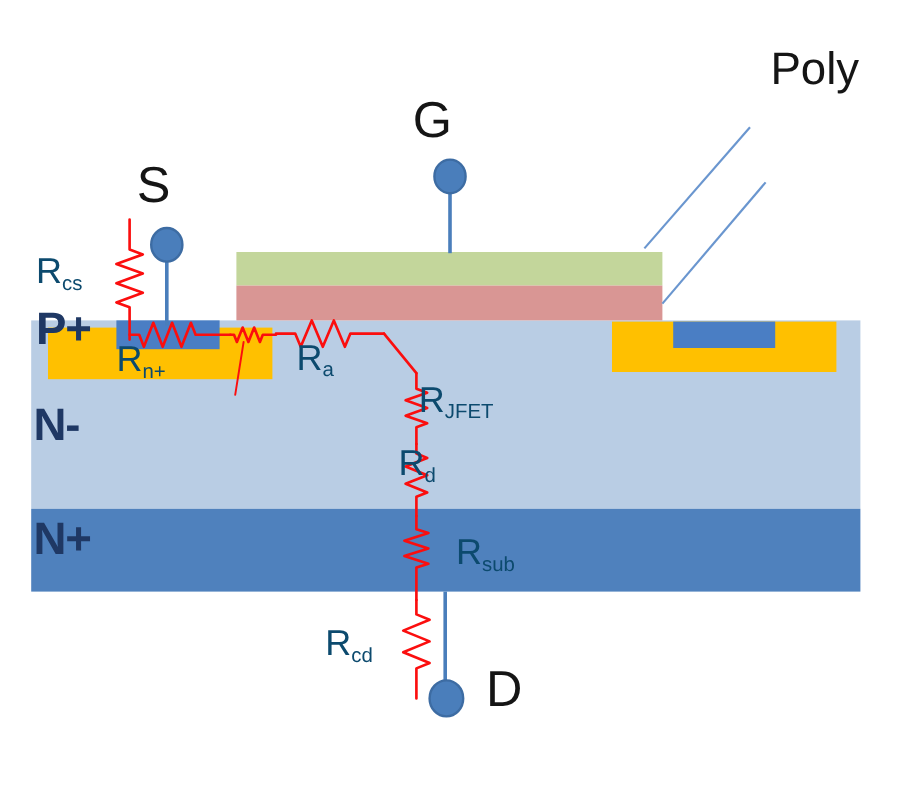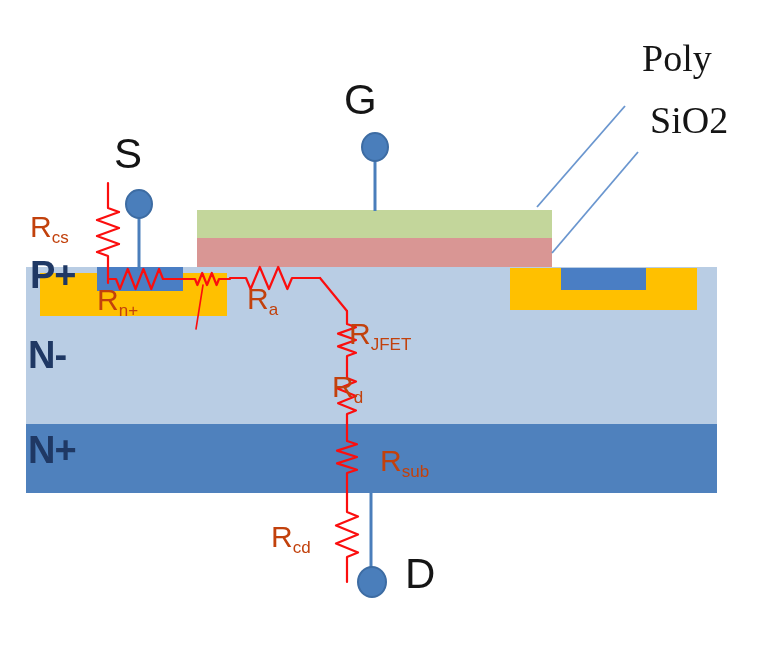--- a/index.html
+++ b/index.html
@@ -6,23 +6,23 @@
   #canvas{
     position:relative;
     width:768px;height:658px;
     background:#ffffff;
     font-family:"Liberation Sans", sans-serif;
     overflow:hidden;
   }
   #diagram-svg{position:absolute;left:0;top:0;}
   .lbl{position:absolute;line-height:1;white-space:nowrap;}
   .terminal-lbl{font-size:42px;color:#151515;}
-  .callout-lbl{font-size:38px;color:#151515;font-family:Liberation Serif, serif;}
+  .callout-lbl{font-size:38px;color:#151515;}
   .region-lbl{font-size:38px;font-weight:600;color:#1f3864;letter-spacing:-1px;}
-  .res-lbl{color:#c2410c;font-size:30px;}
+  .res-lbl{color:#0c4a6e;font-size:30px;}
   .res-lbl .sub{font-size:17px;display:inline-block;transform:translateY(0.33em);}
 </style>
 </head>
 <body>
 
 <div id="canvas">
 
   <svg id="diagram-svg" width="768" height="658" viewBox="0 0 768 658">
 
     <rect x="26" y="267" width="691" height="157" fill="#b9cde4"></rect>
@@ -60,21 +60,20 @@
       <polyline points="347,500 347,512 358,516.5 336,525.5 358,534.5 336,543.5 358,552.5 347,557 347,582"></polyline>
       <line x1="203" y1="285" x2="196" y2="329" stroke-width="1.6"></line>
     </g>
   </svg>
 
   <div class="lbl terminal-lbl" style="left:114px;top:133px">S</div>
   <div class="lbl terminal-lbl" style="left:344px;top:79px">G</div>
   <div class="lbl terminal-lbl" style="left:405px;top:553px">D</div>
 
   <div class="lbl callout-lbl" style="left:642px;top:39px">Poly</div>
-  <div class="lbl callout-lbl" style="left:650px;top:101px">SiO2</div>
 
   <div class="lbl region-lbl" style="left:30px;top:256px">P+</div>
   <div class="lbl region-lbl" style="left:28px;top:336px">N-</div>
   <div class="lbl region-lbl" style="left:28px;top:431px">N+</div>
 
   <div class="lbl res-lbl" style="left:30px;top:212px"><span>R</span><span class="sub">cs</span></div>
 
   <div class="lbl res-lbl" style="left:97px;top:285px"><span>R</span><span class="sub">n+</span></div>
 
 

